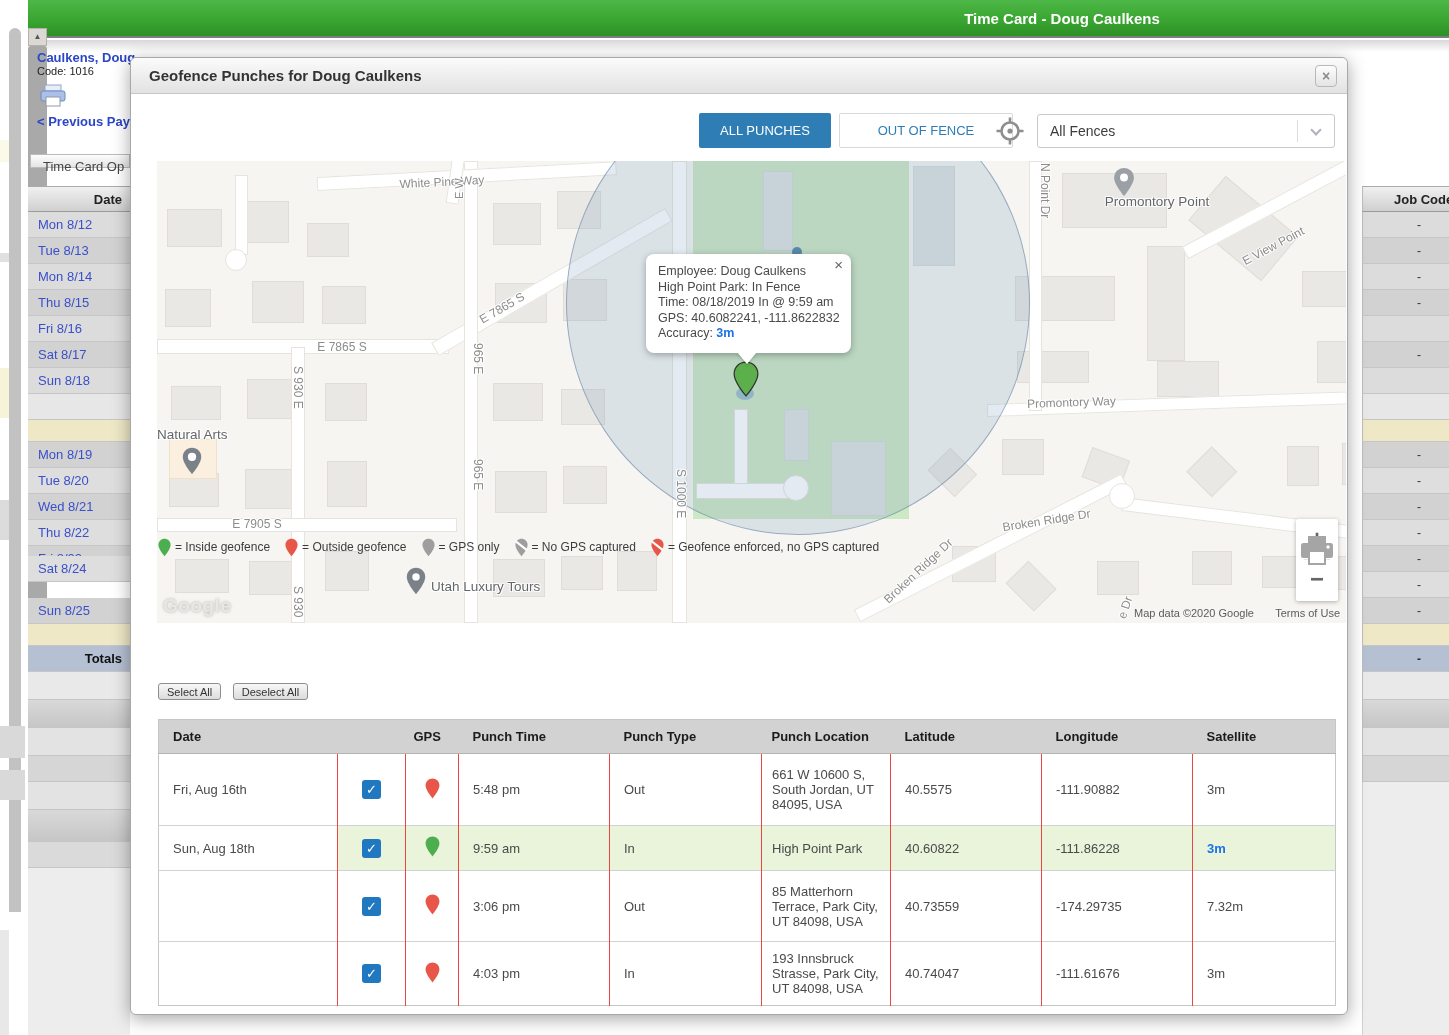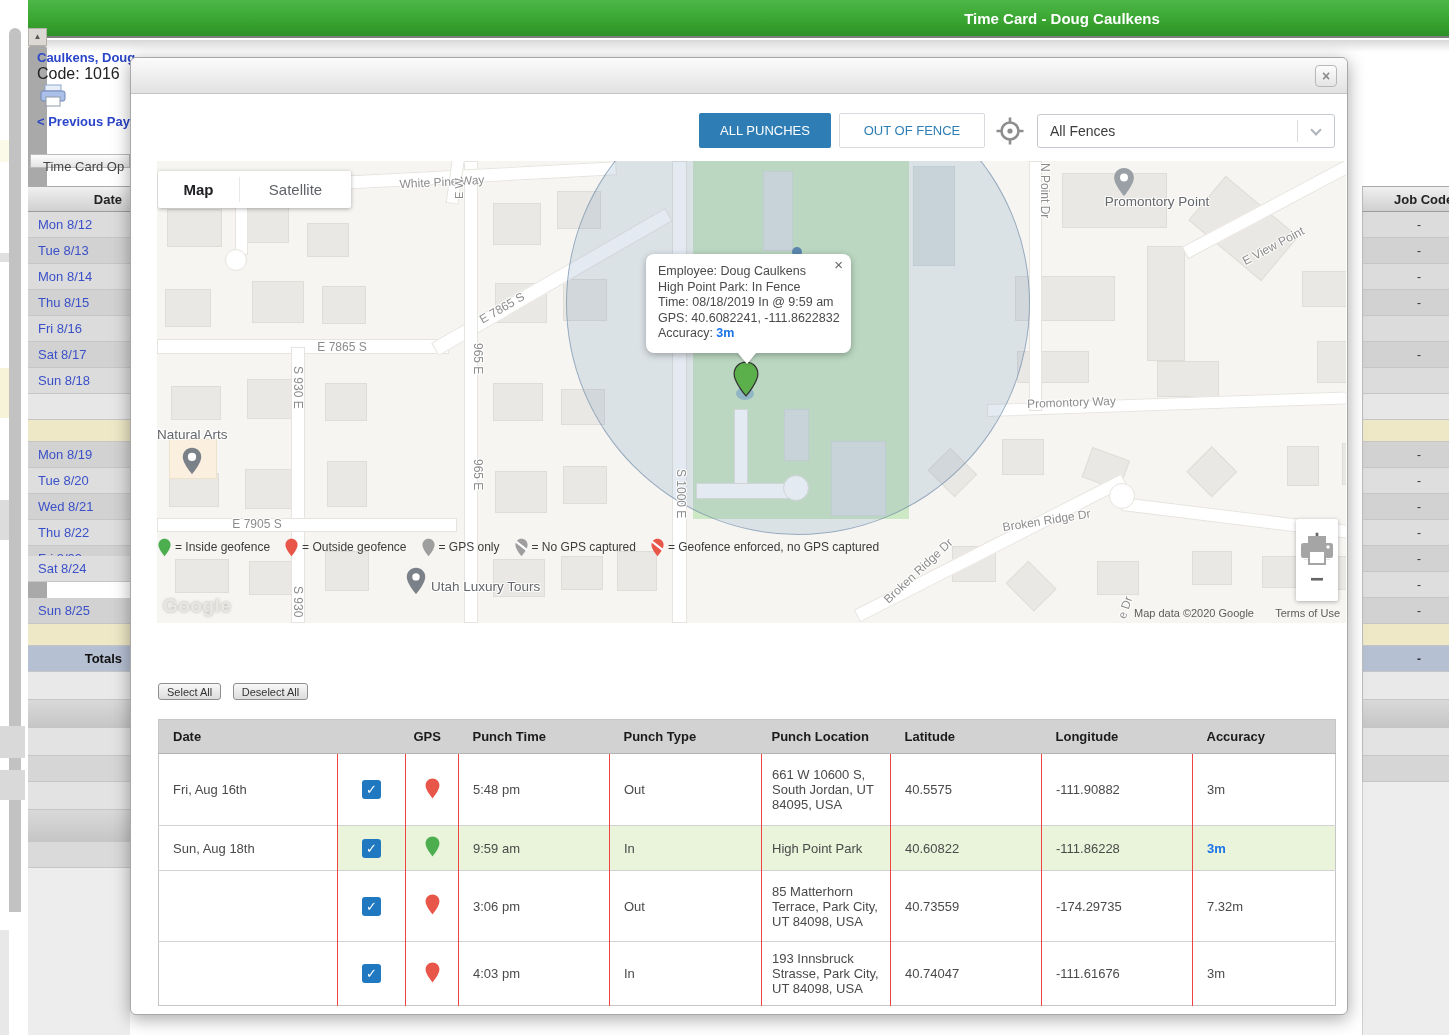--- a/index.html
+++ b/index.html
@@ -51,21 +51,21 @@
 
 <div class="a" style="left:0;top:140px;width:9px;height:22px;background:#fbf9e8"></div>
 <div class="a" style="left:0;top:253px;width:9px;height:9px;background:#e0e0e0"></div>
 <div class="a" style="left:0;top:368px;width:9px;height:50px;background:#f6f3d9"></div>
 <div class="a" style="left:0;top:500px;width:9px;height:40px;background:#dcdcdc"></div>
 <div class="a" style="left:0;top:726px;width:25px;height:32px;background:#d9d9d9"></div>
 <div class="a" style="left:0;top:770px;width:25px;height:30px;background:#d9d9d9"></div>
 <div class="a" style="left:0;top:930px;width:9px;height:105px;background:#e8e8e8"></div>
 
 <div class="a" style="left:37px;top:50px;font-size:13px;font-weight:bold;color:#2b46c8;white-space:nowrap">Caulkens, Doug</div>
-<div class="a" style="left:37px;top:65px;font-size:16px;color:#222">Code: 1016</div>
+<div class="a" style="left:37px;top:65px;font-size:11px;color:#222">Code: 1016</div>
 <div class="a" style="left:40px;top:84px">
   <svg width="26" height="24" viewBox="0 0 26 24">
     <rect x="5" y="1" width="16" height="6" fill="#e8eef8" stroke="#8ea6cc"></rect>
     <rect x="1" y="7" width="24" height="10" rx="2" fill="#aac0e8" stroke="#7089b8"></rect>
     <rect x="6" y="13" width="14" height="9" fill="#fff" stroke="#9099a8"></rect>
   </svg>
 </div>
 <div class="a" style="left:37px;top:114px;font-size:13px;font-weight:bold;color:#2b46c8;white-space:nowrap">&lt; Previous Pay</div>
 <div class="a" style="left:30px;top:154px;width:100px;height:14px;line-height:24px;padding-left:12px;font-size:13px;color:#444;
      background:linear-gradient(#fdfdfd,#e4e4e4);border:1px solid #bbb;white-space:nowrap">Time Card Op</div>
@@ -125,28 +125,29 @@
 <div class="jc-row" style="top:700px;height:28px;background:linear-gradient(#d9d9d9,#c6c6c6)"></div>
 <div class="jc-row" style="top:728px;height:28px;background:#e3e3e3"></div>
 <div class="jc-row" style="top:756px;background:#d6d6d6"></div>
 <div class="a" style="left:1362px;top:782px;width:87px;height:253px;background:#ededed;border-left:1px solid #d0d0d0"></div>
 
 <div class="a" style="left:130px;top:57px;width:1218px;height:958px;background:#fff;border:1px solid #a8a8a8;
      border-radius:6px;box-shadow:0 4px 18px rgba(0,0,0,.35)">
 
   <div class="a" style="left:0;top:0;width:100%;height:36px;background:linear-gradient(#fbfbfb,#e2e2e2);
        border-bottom:1px solid #c6c6c6;border-radius:6px 6px 0 0">
+    <span class="a" style="left:18px;top:0;line-height:36px;font-size:15px;font-weight:bold;color:#333">Geofence Punches for Doug Caulkens</span>
     <span class="a" style="right:10px;top:7px;width:22px;height:22px;border:1px solid #b8b8b8;border-radius:4px;
           background:linear-gradient(#fdfdfd,#e4e4e4);color:#8a8a8a;font-weight:bold;font-size:14px;
           text-align:center;line-height:20px">×</span>
   </div>
 
   <div class="a" style="left:568px;top:55px;width:132px;height:35px;background:#2e7eb5;color:#fff;font-size:13px;
        text-align:center;line-height:35px;border-radius:2px">ALL PUNCHES</div>
-  <div class="a" style="left:708px;top:55px;width:146px;height:35px;background:#fff;color:#2e7eb5;font-size:13px;
+  <div class="a" style="left:708px;top:55px;width:174px;height:35px;background:#fff;color:#2e7eb5;font-size:13px;
        text-align:center;line-height:33px;border:1px solid #d6dade;border-radius:2px">OUT OF FENCE</div>
   <div class="a" style="left:864px;top:58px">
     <svg width="30" height="30" viewBox="0 0 30 30">
       <circle cx="15" cy="15" r="8.5" fill="none" stroke="#8e8e8e" stroke-width="2.6"></circle>
       <path d="M15 1.5v5.5 M15 23v5.5 M1.5 15h5.5 M23 15h5.5" stroke="#8e8e8e" stroke-width="2.6"></path>
       <circle cx="15" cy="15" r="2.6" fill="#8e8e8e"></circle>
     </svg>
   </div>
   <div class="a" style="left:906px;top:56px;width:298px;height:34px;border:1px solid #c4cad0;border-radius:3px;background:#fff">
     <span style="position:absolute;left:12px;top:0;line-height:32px;font-size:14px;color:#3c3c3c">All Fences</span>
@@ -286,25 +287,20 @@
       <span class="a" style="right:8px;top:2px;font-size:15px;color:#666">×</span>
       <div class="iw-line">Employee: Doug Caulkens</div>
       <div class="iw-line">High Point Park: In Fence</div>
       <div class="iw-line">Time: 08/18/2019 In @ 9:59 am</div>
       <div class="iw-line">GPS: 40.6082241, -111.8622832</div>
       <div class="iw-line"><span>Accuracy: </span><span class="acc-blue">3m</span></div>
     </div>
     <div class="a" style="left:580px;top:191px;width:0;height:0;border-left:10px solid transparent;
          border-right:10px solid transparent;border-top:12px solid #fff;filter:drop-shadow(0 2px 1px rgba(0,0,0,.15))"></div>
 
-    <div class="a mapctl" style="left:1px;top:10px;width:193px;height:37px">
-      <span class="a" style="left:0;top:0;width:81px;text-align:center;line-height:37px;font-size:15px;font-weight:bold;color:#202124">Map</span>
-      <span class="a" style="left:81px;top:6px;width:1px;height:25px;background:#e8e8e8"></span>
-      <span class="a" style="left:82px;top:0;width:111px;text-align:center;line-height:37px;font-size:15px;color:#5f6368">Satellite</span>
-    </div>
 
     <div class="a mapctl" style="left:1139px;top:358px;width:42px;height:82px">
       <div style="height:40px;text-align:center;line-height:40px;font-size:24px;font-weight:bold;color:#666">+</div>
       <div style="height:1px;margin:0 8px;background:#e6e6e6"></div>
       <div style="height:40px;text-align:center;line-height:38px;font-size:24px;font-weight:bold;color:#666">−</div>
     </div>
 
     <div class="a" style="left:6px;top:434px;font-size:19px;font-weight:bold;letter-spacing:.5px;color:#e9e7e2;
          text-shadow:0 0 3px rgba(130,130,130,.6)">Google</div>
     <div class="a" style="right:92px;top:446px;font-size:11px;color:#5c5c5c">Map data ©2020 Google</div>
@@ -376,21 +372,21 @@
       <thead>
         <tr>
           <th>Date</th>
           <th></th>
           <th style="padding-left:8px">GPS</th>
           <th>Punch Time</th>
           <th>Punch Type</th>
           <th style="padding-left:10px">Punch Location</th>
           <th>Latitude</th>
           <th>Longitude</th>
-          <th>Accuracy</th>
+          <th>Satellite</th>
         </tr>
       </thead>
       <tbody>
         <tr style="height:72px">
           <td>Fri, Aug 16th</td>
           <td style="padding:6px">
               <div class="cb">✓</div>
             </td>
           <td style="padding:6px;text-align:center">
             <svg width="15" height="21" viewBox="0 0 24 34">

